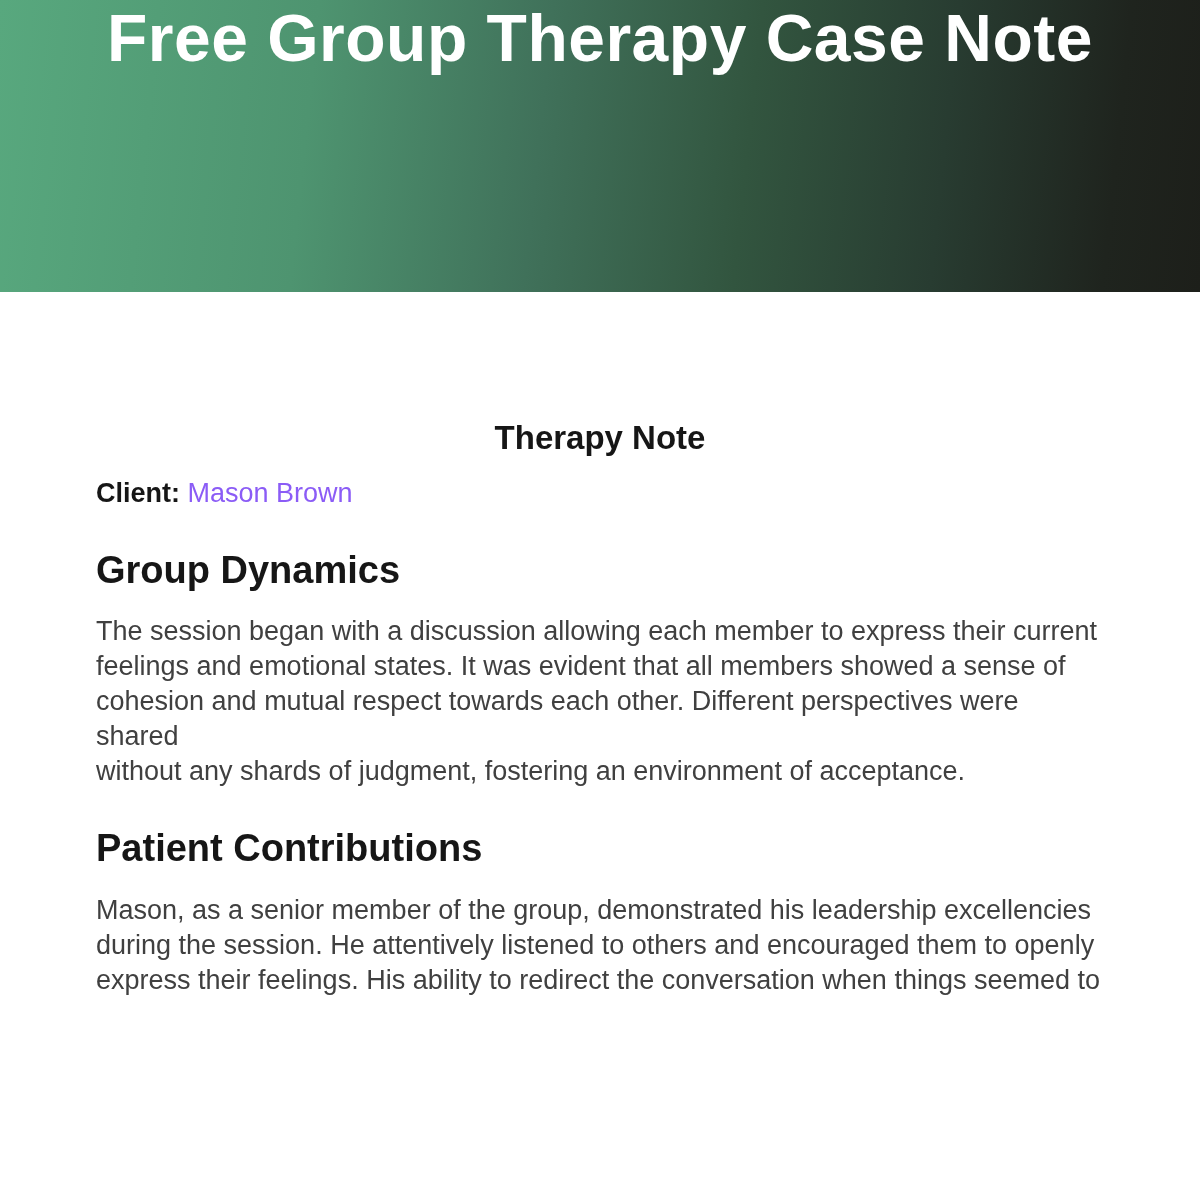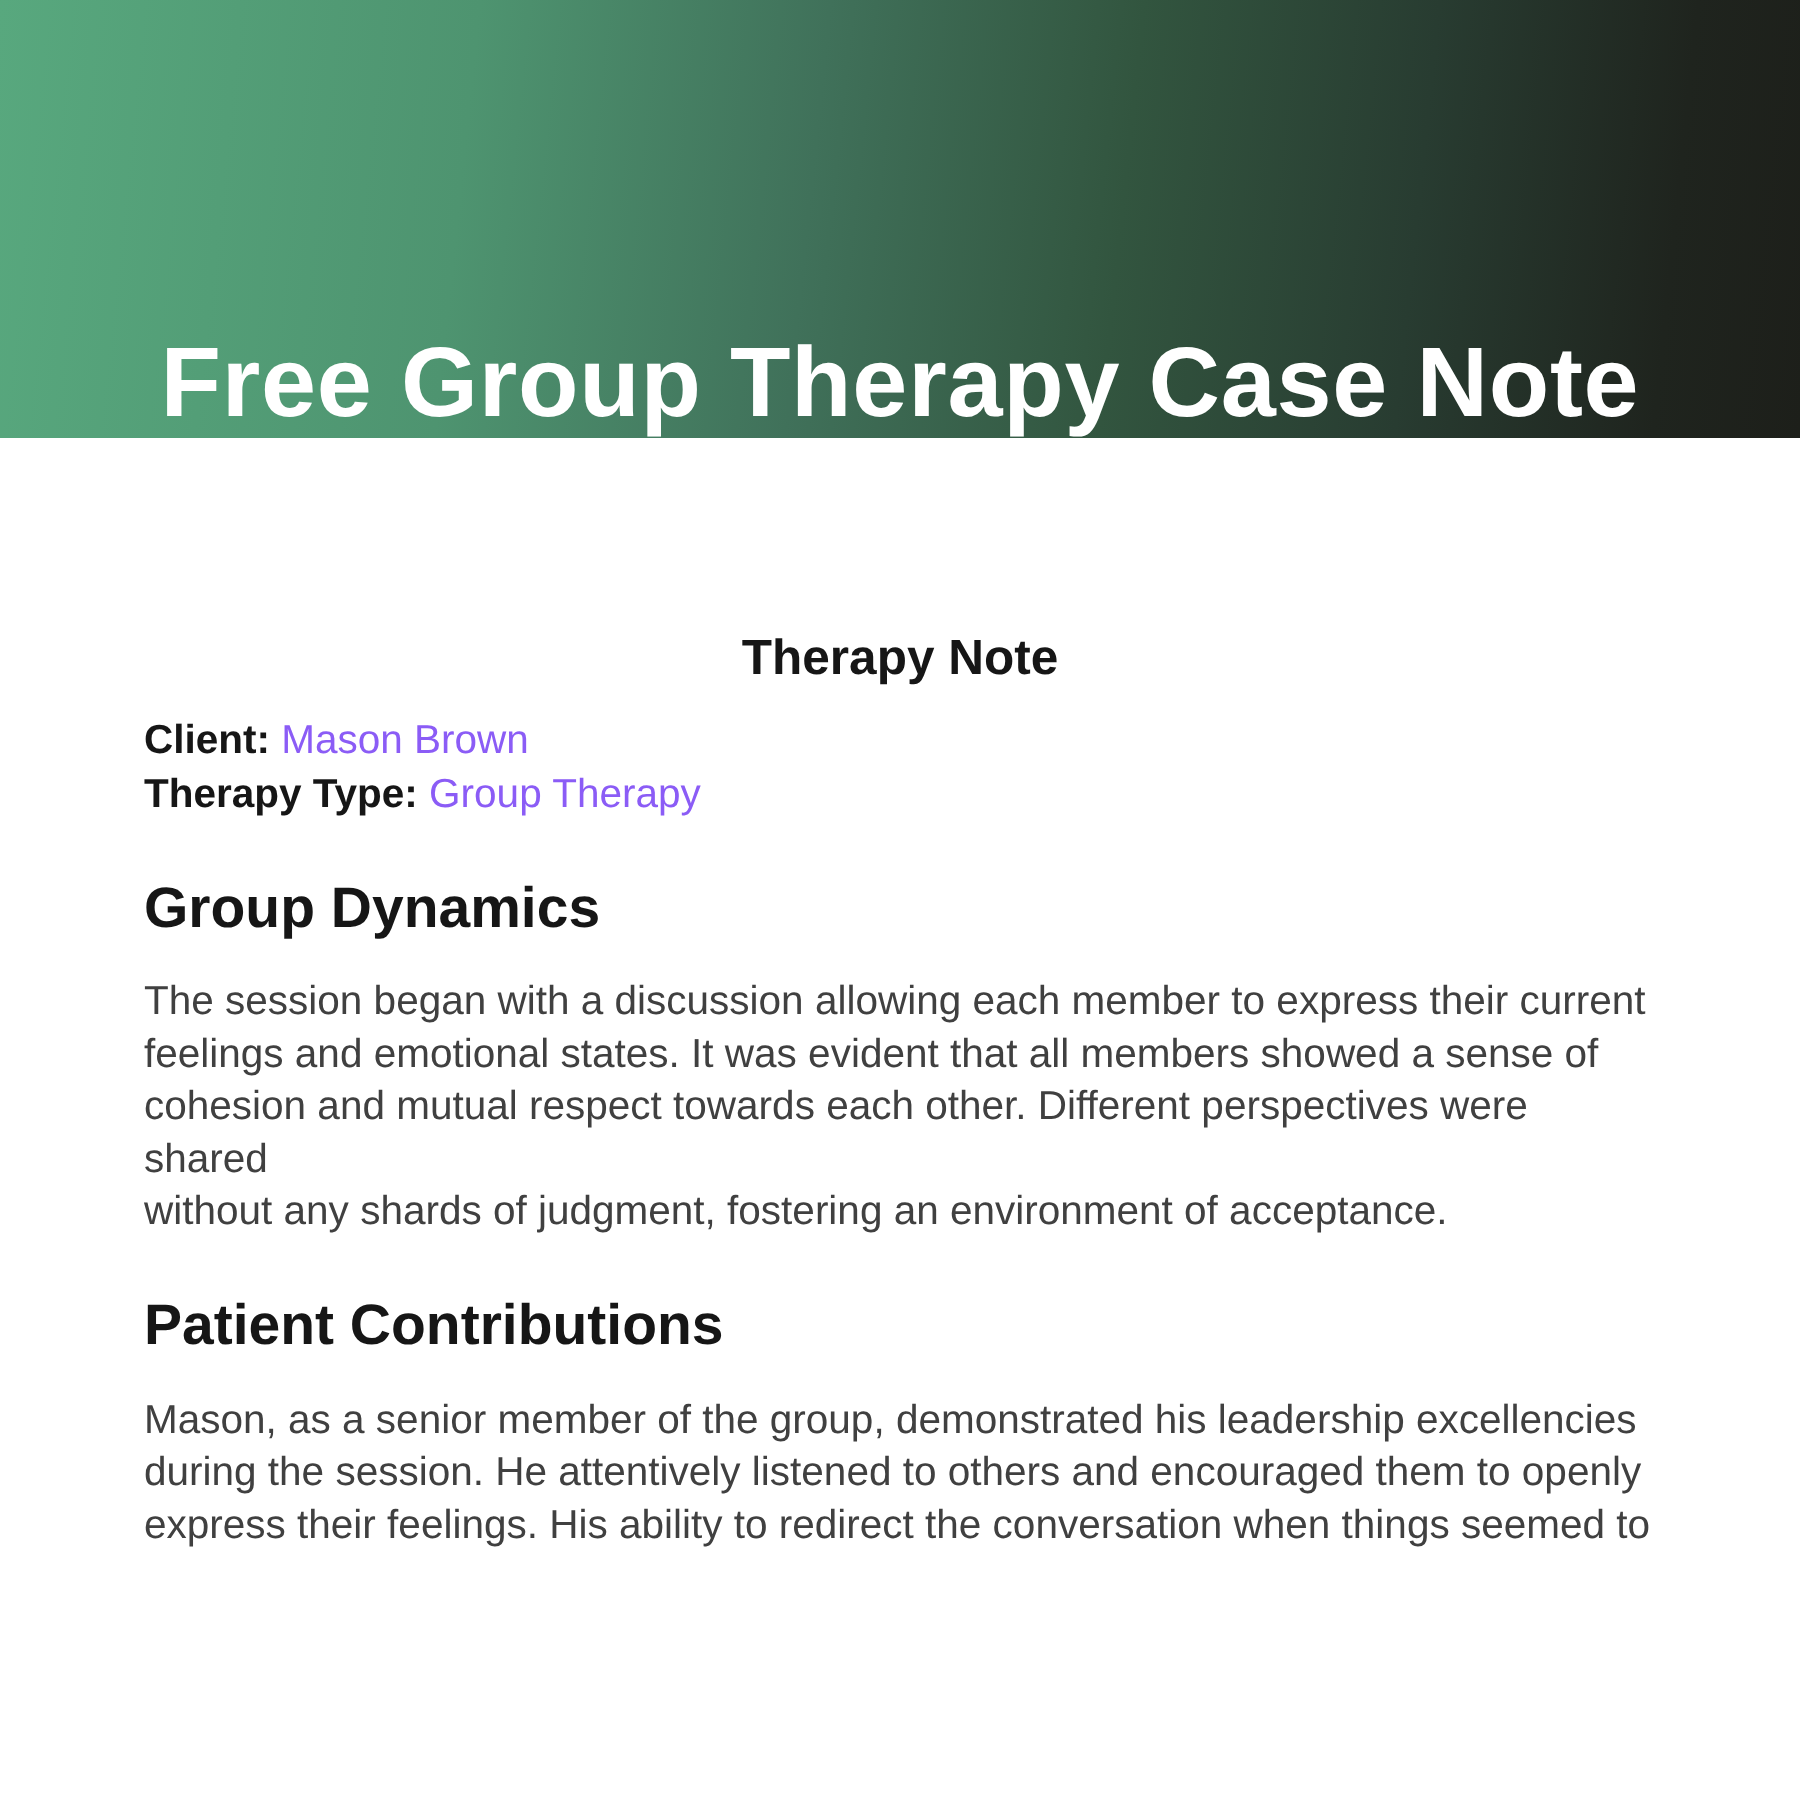--- a/index.html
+++ b/index.html
@@ -18,21 +18,21 @@
     height: 292px;
     background: linear-gradient(96deg,
       #58a87e 0%,
       #4e9470 26%,
       #40715a 45%,
       #32553f 62%,
       #283c31 78%,
       #1f241e 92%,
       #1d1f1a 100%);
     display: flex;
-    align-items: flex-end;
+    align-items: flex-start;
     justify-content: center;
   }
   .banner-title {
     color: #ffffff;
     font-size: 66px;
     font-weight: bold;
     margin: 0;
     letter-spacing: 0.5px;
     white-space: nowrap;
   }
@@ -92,21 +92,20 @@
   <h1 class="banner-title">Free Group Therapy Case Note</h1>
 </header>
 
 <main class="doc">
 
   <h2 class="doc-title">Therapy Note</h2>
 
   <section>
     <div class="details-list">
       <p class="detail-row"><strong class="detail-label">Client:</strong> <span class="detail-value">Mason Brown</span></p>
-      <p class="detail-row"><strong class="detail-label">Therapy Type:</strong> <span class="detail-value">Group Therapy</span></p>
     </div>
   </section>
 
   <section>
     <h3 class="section-heading">Group Dynamics</h3>
     <p class="section-paragraph">The session began with a discussion allowing each member to express their current
 feelings and emotional states. It was evident that all members showed a sense of
 cohesion and mutual respect towards each other. Different perspectives were shared
 without any shards of judgment, fostering an environment of acceptance.</p>
   </section>

